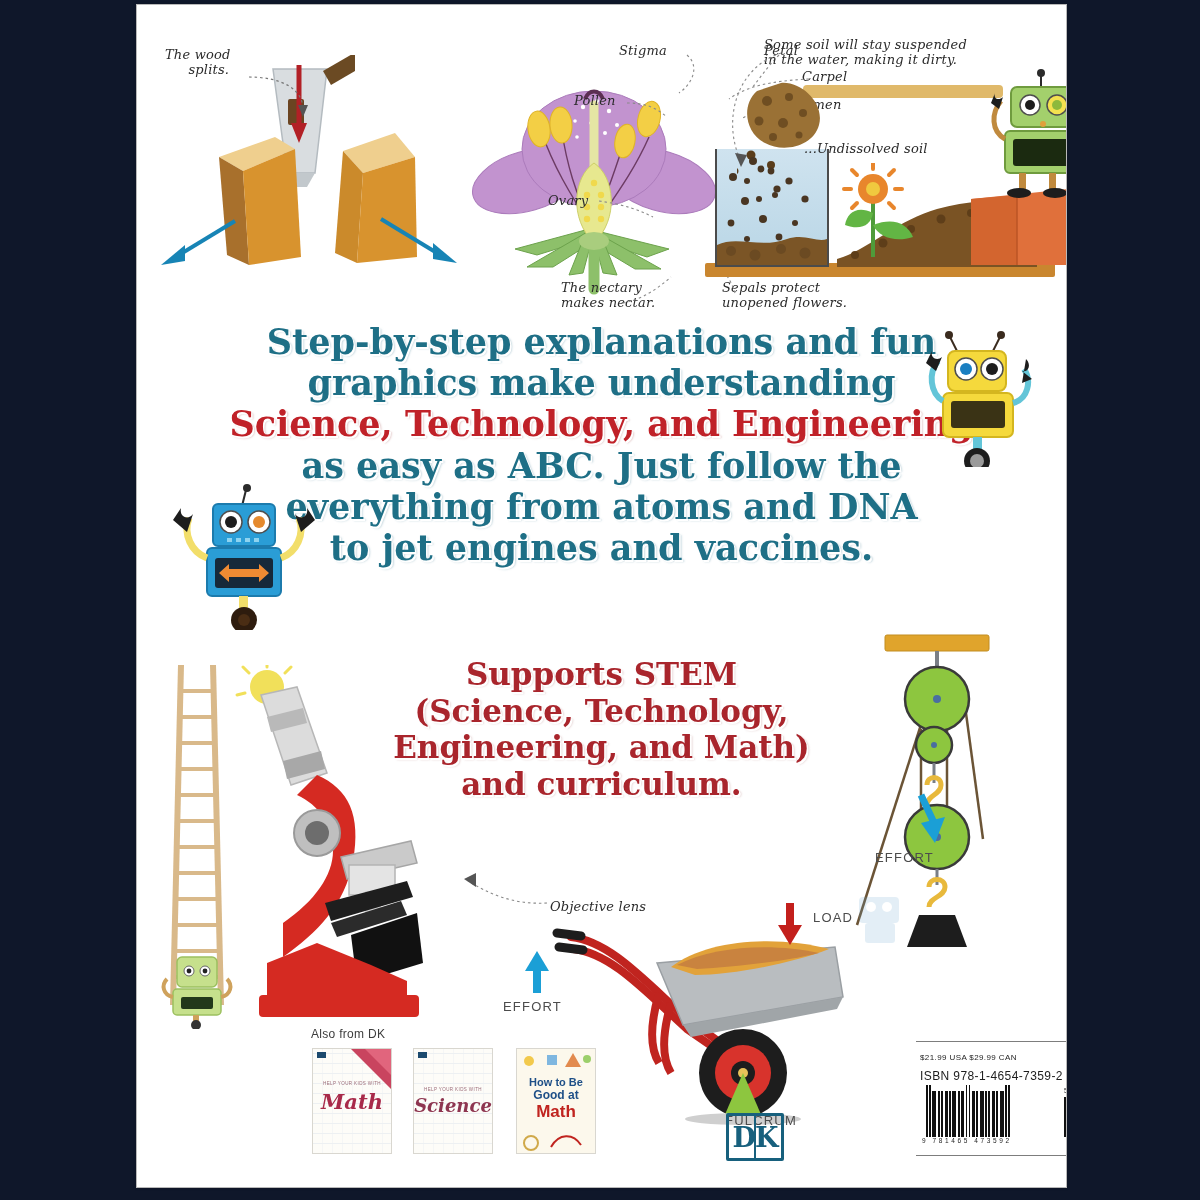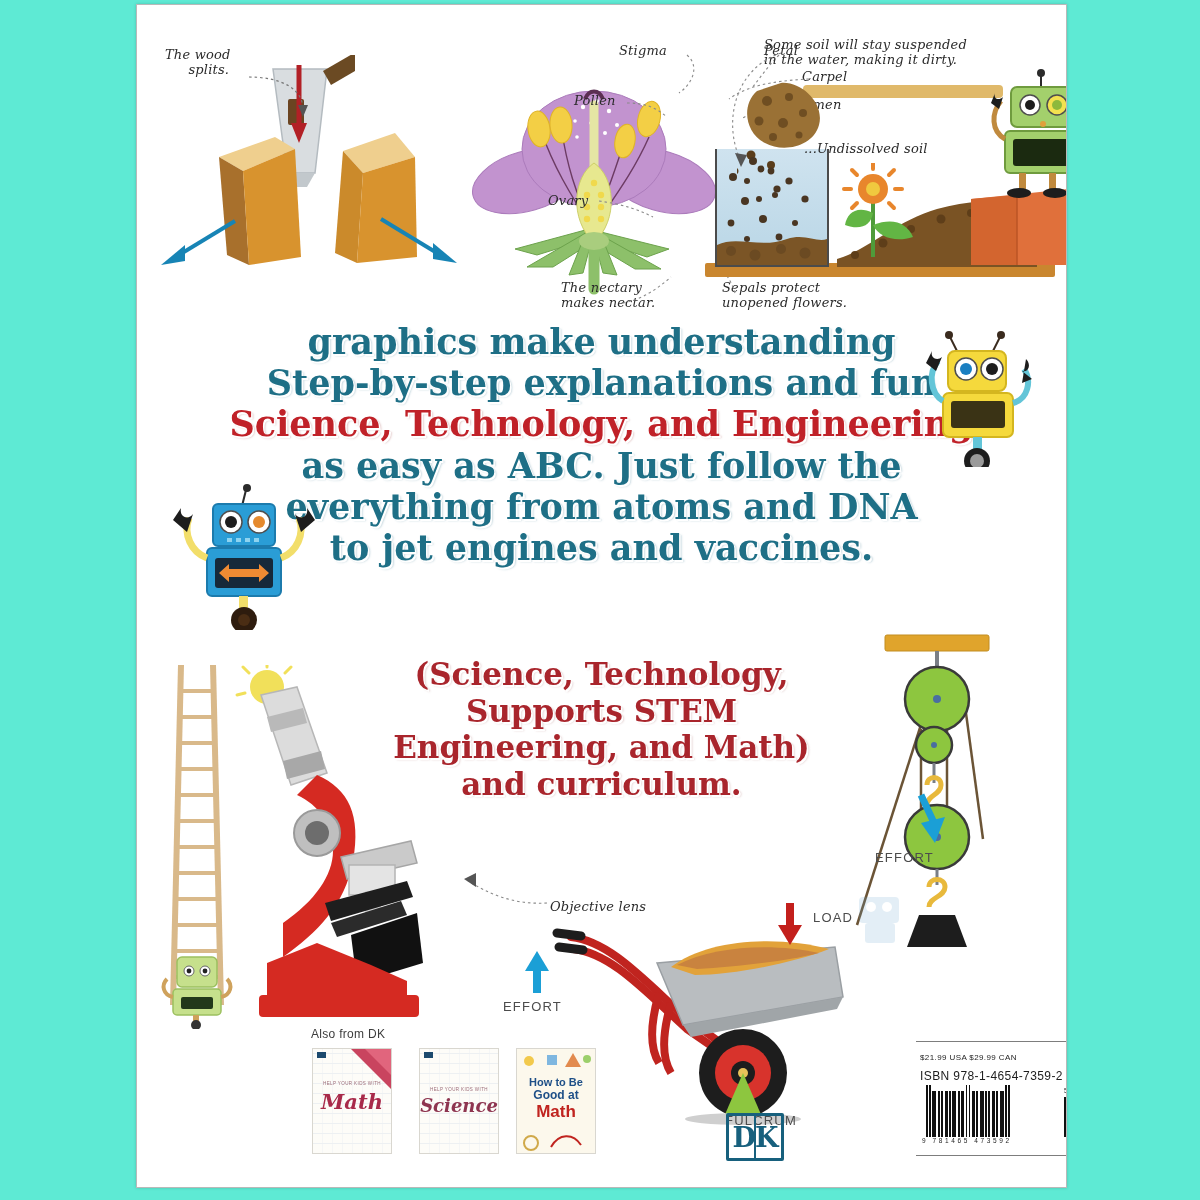--- a/index.html
+++ b/index.html
@@ -1,17 +1,17 @@
 <!DOCTYPE html>
 <html><head>
 <meta charset="utf-8">
 <style>
   html,body{margin:0;padding:0;background:#ffffff;}
   body{width:1200px;height:1200px;overflow:hidden;font-family:"Liberation Sans",sans-serif;}
-  .page{position:relative;width:1200px;height:1200px;background:#5eead4;}
+  .page{position:relative;width:1200px;height:1200px;background:#0f172a;}
 
   
   .cover{
     position:absolute;left:136px;top:4px;width:929px;height:1182px;
     background:#ffffff;
     border:1px solid #b9b9b9;
     box-shadow:0 0 3px rgba(0,0,0,.18);
     overflow:hidden;
   }
 
@@ -329,22 +329,22 @@
       <div>in the water, making it dirty.</div>
     </div>
     <div class="abs hand" style="left:667px;top:136px;">...Undissolved soil</div>
     <svg class="abs" style="left:576px;top:40px;" width="80" height="130">
       <path d="M68,8 C20,24 10,80 28,116" stroke="#8a8a8a" stroke-width="1.1" fill="none" stroke-dasharray="2.5 3"></path>
       <polygon points="22,108 34,110 28,122" fill="#555"></polygon>
     </svg>
   </div>
 
   <div class="blurb" id="blurb-main">
+    <div>Step-by-step explanations and fun</div>
     <div>graphics make understanding</div>
-    <div>Step-by-step explanations and fun</div>
     <div class="hl">Science, Technology, and Engineering</div>
     <div>as easy as ABC. Just follow the</div>
     <div>everything from atoms and DNA</div>
     <div>to jet engines and vaccines.</div>
   </div>
 
   <svg class="abs" style="left:773px;top:312px;" width="130" height="150">
     <line x1="48" y1="36" x2="40" y2="20" stroke="#3a2b1e" stroke-width="2"></line>
     <circle cx="39" cy="18" r="4" fill="#3a2b1e"></circle>
     <line x1="82" y1="36" x2="90" y2="20" stroke="#3a2b1e" stroke-width="2"></line>
@@ -385,22 +385,22 @@
     <path d="M40,88 C24,82 16,64 22,48" stroke="#f2de6a" stroke-width="7" fill="none"></path>
     <path d="M14,38 C12,48 22,50 26,44 L20,62 L6,50 Z" fill="#1d1d1d"></path>
     <path d="M114,88 C130,82 138,64 132,48" stroke="#f2de6a" stroke-width="7" fill="none"></path>
     <path d="M140,38 C142,48 132,50 128,44 L134,62 L148,50 Z" fill="#1d1d1d"></path>
     <rect x="72" y="126" width="9" height="16" fill="#f2de6a"></rect>
     <circle cx="77" cy="150" r="13" fill="#2e1c0e"></circle>
     <circle cx="77" cy="150" r="6" fill="#4a2d14"></circle>
   </svg>
 
   <div class="blurb" id="blurb-stem">
+    <div>Supports STEM</div>
     <div>(Science, Technology,</div>
-    <div>Supports STEM</div>
     <div>Engineering, and Math)</div>
     <div>and curriculum.</div>
   </div>
 
   <div>
 
     <svg class="abs" style="left:28px;top:660px;" width="70" height="350">
       <line x1="16" y1="0" x2="8" y2="340" stroke="#d9b98a" stroke-width="6"></line>
       <line x1="48" y1="0" x2="56" y2="340" stroke="#d9b98a" stroke-width="6"></line>
       <g stroke="#d9b98a" stroke-width="4">
@@ -566,21 +566,21 @@
       <div class="grid"></div>
       <div class="dkm"></div>
       <svg class="abs" style="right:0;top:0;" width="40" height="40">
         <polygon points="40,0 40,40 0,0" fill="#c9445f"></polygon>
         <polygon points="40,0 40,26 14,0" fill="#e1657d"></polygon>
       </svg>
       <div class="cap">HELP YOUR KIDS WITH</div>
       <div class="big" style="font-size:21px;color:#a82a4a;">Math</div>
     </div>
 
-    <div class="thumb" style="left:282px;">
+    <div class="thumb" style="left:276px;">
       <div class="grid"></div>
       <div class="dkm"></div>
       <div class="cap" style="top:38px;">HELP YOUR KIDS WITH</div>
       <div class="big" style="top:46px;font-size:18px;color:#8e3550;">Science</div>
     </div>
 
     <div class="thumb" style="left:379px;background:#fcf8ec;">
       <svg class="abs" style="left:0;top:0;" width="78" height="30">
         <circle cx="12" cy="12" r="5" fill="#f2c94c"></circle>
             <rect x="30" y="6" width="10" height="10" fill="#7fb7e0"></rect>

